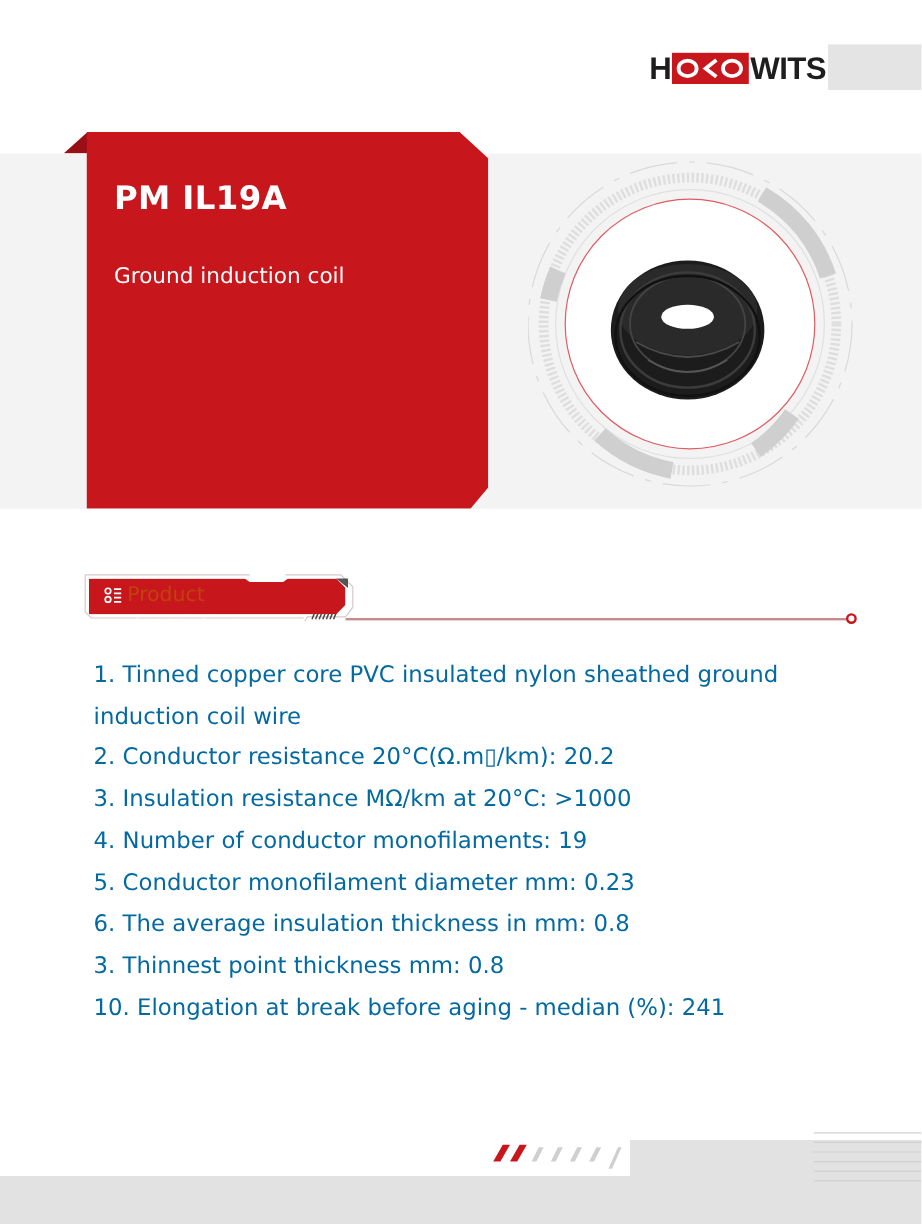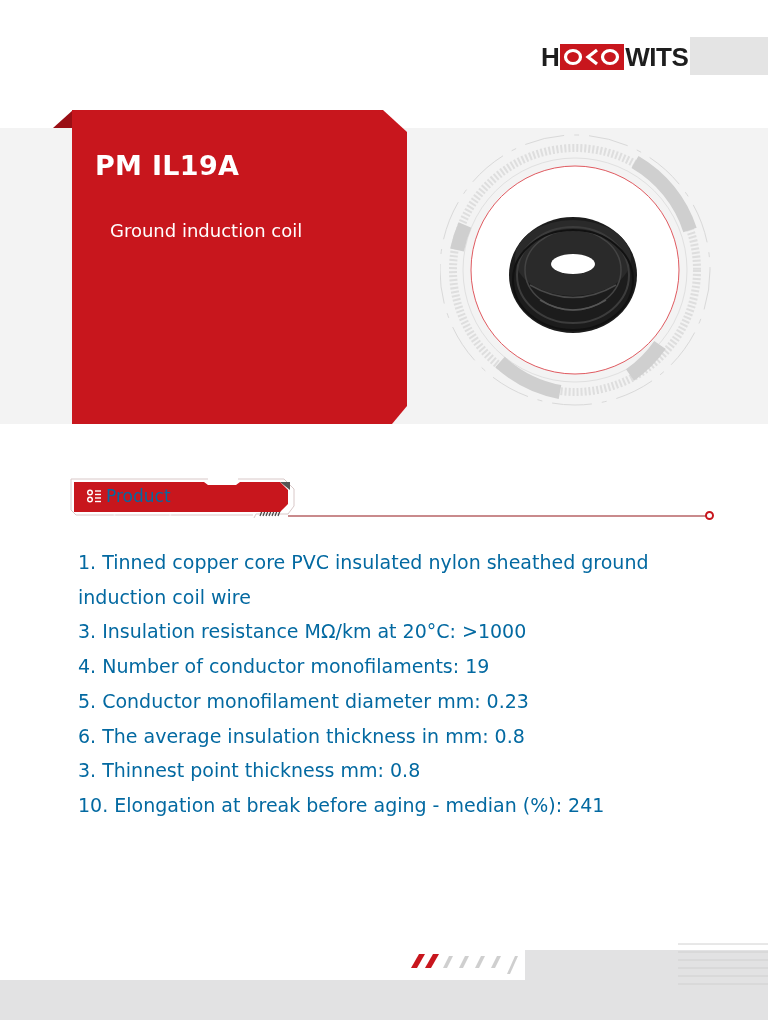--- a/index.html
+++ b/index.html
@@ -35,39 +35,39 @@
     .hero-fold {
       position: absolute; left: 53px; top: 110px; width: 20px; height: 18px;
       background: #9a0f15;
       clip-path: polygon(100% 0, 100% 100%, 0 100%);
     }
     .hero-title {
       position: absolute; left: 95px; top: 150px; color: #fff; font-size: 27px; font-weight: bold;
       letter-spacing: 0.3px;
     }
     .hero-subtitle {
-      position: absolute; left: 110px; top: 220px; color: #fff; font-size: 18px;
+      position: absolute; left: 95px; top: 220px; color: #fff; font-size: 18px;
     }
 
     
     .product-visual { position: absolute; left: 440px; top: 130px; width: 300px; height: 290px; }
 
     
     .section-tab {
       position: absolute; left: 68px; top: 476px; width: 230px; height: 42px;
     }
     .section-tab-inner {
       position: absolute; left: 6px; top: 6px; width: 214px; height: 30px; background: #c8161d;
       clip-path: polygon(0 0, 130px 0, 134px 3px, 162px 3px, 166px 0, 206px 0, 214px 8px, 214px 22px, 206px 30px, 0 30px);
     }
     .section-outline {
       position: absolute; left: 0; top: 0; width: 230px; height: 42px;
     }
     .section-label {
-      position: absolute; left: 86px; top: 486px; color: #0369a1; font-size: 17px;
+      position: absolute; left: 86px; top: 486px; color: #c2410c; font-size: 17px;
       display: flex; align-items: center; gap: 4px; white-space: nowrap;
     }
     .section-label .icon { display: inline-block; width: 16px; height: 16px; }
     .section-overflow {
       position: absolute; left: 106px; top: 510px; color: #ffffff; font-size: 17px; opacity: 0.5;
       height: 10px; overflow: hidden; line-height: 20px;
     }
     .section-line {
       position: absolute; left: 288px; top: 515px; width: 418px; height: 2px; background: #c98a8c;
     }
@@ -163,20 +163,21 @@
     <line x1="9" y1="13.5" x2="15" y2="13.5" stroke="#fff" stroke-width="1.4"></line>
   </svg>
   <span>Product</span>
 </div>
 <div class="section-overflow">description</div>
 <div class="section-line"></div>
 <div class="section-dot"></div>
 
 <ul class="specs">
   <li>1. Tinned copper core PVC insulated nylon sheathed ground induction coil wire</li>
+  <li>2. Conductor resistance 20°C(Ω.m▯/km): 20.2</li>
   <li>3. Insulation resistance MΩ/km at 20°C: &gt;1000</li>
   <li>4. Number of conductor monofilaments: 19</li>
   <li>5. Conductor monofilament diameter mm: 0.23</li>
   <li>6. The average insulation thickness in mm: 0.8</li>
   <li>3. Thinnest point thickness mm: 0.8</li>
   <li>10. Elongation at break before aging - median (%): 241</li>
 </ul>
 
 <div class="footer-raised"></div>
 <div class="footer-band"></div>

